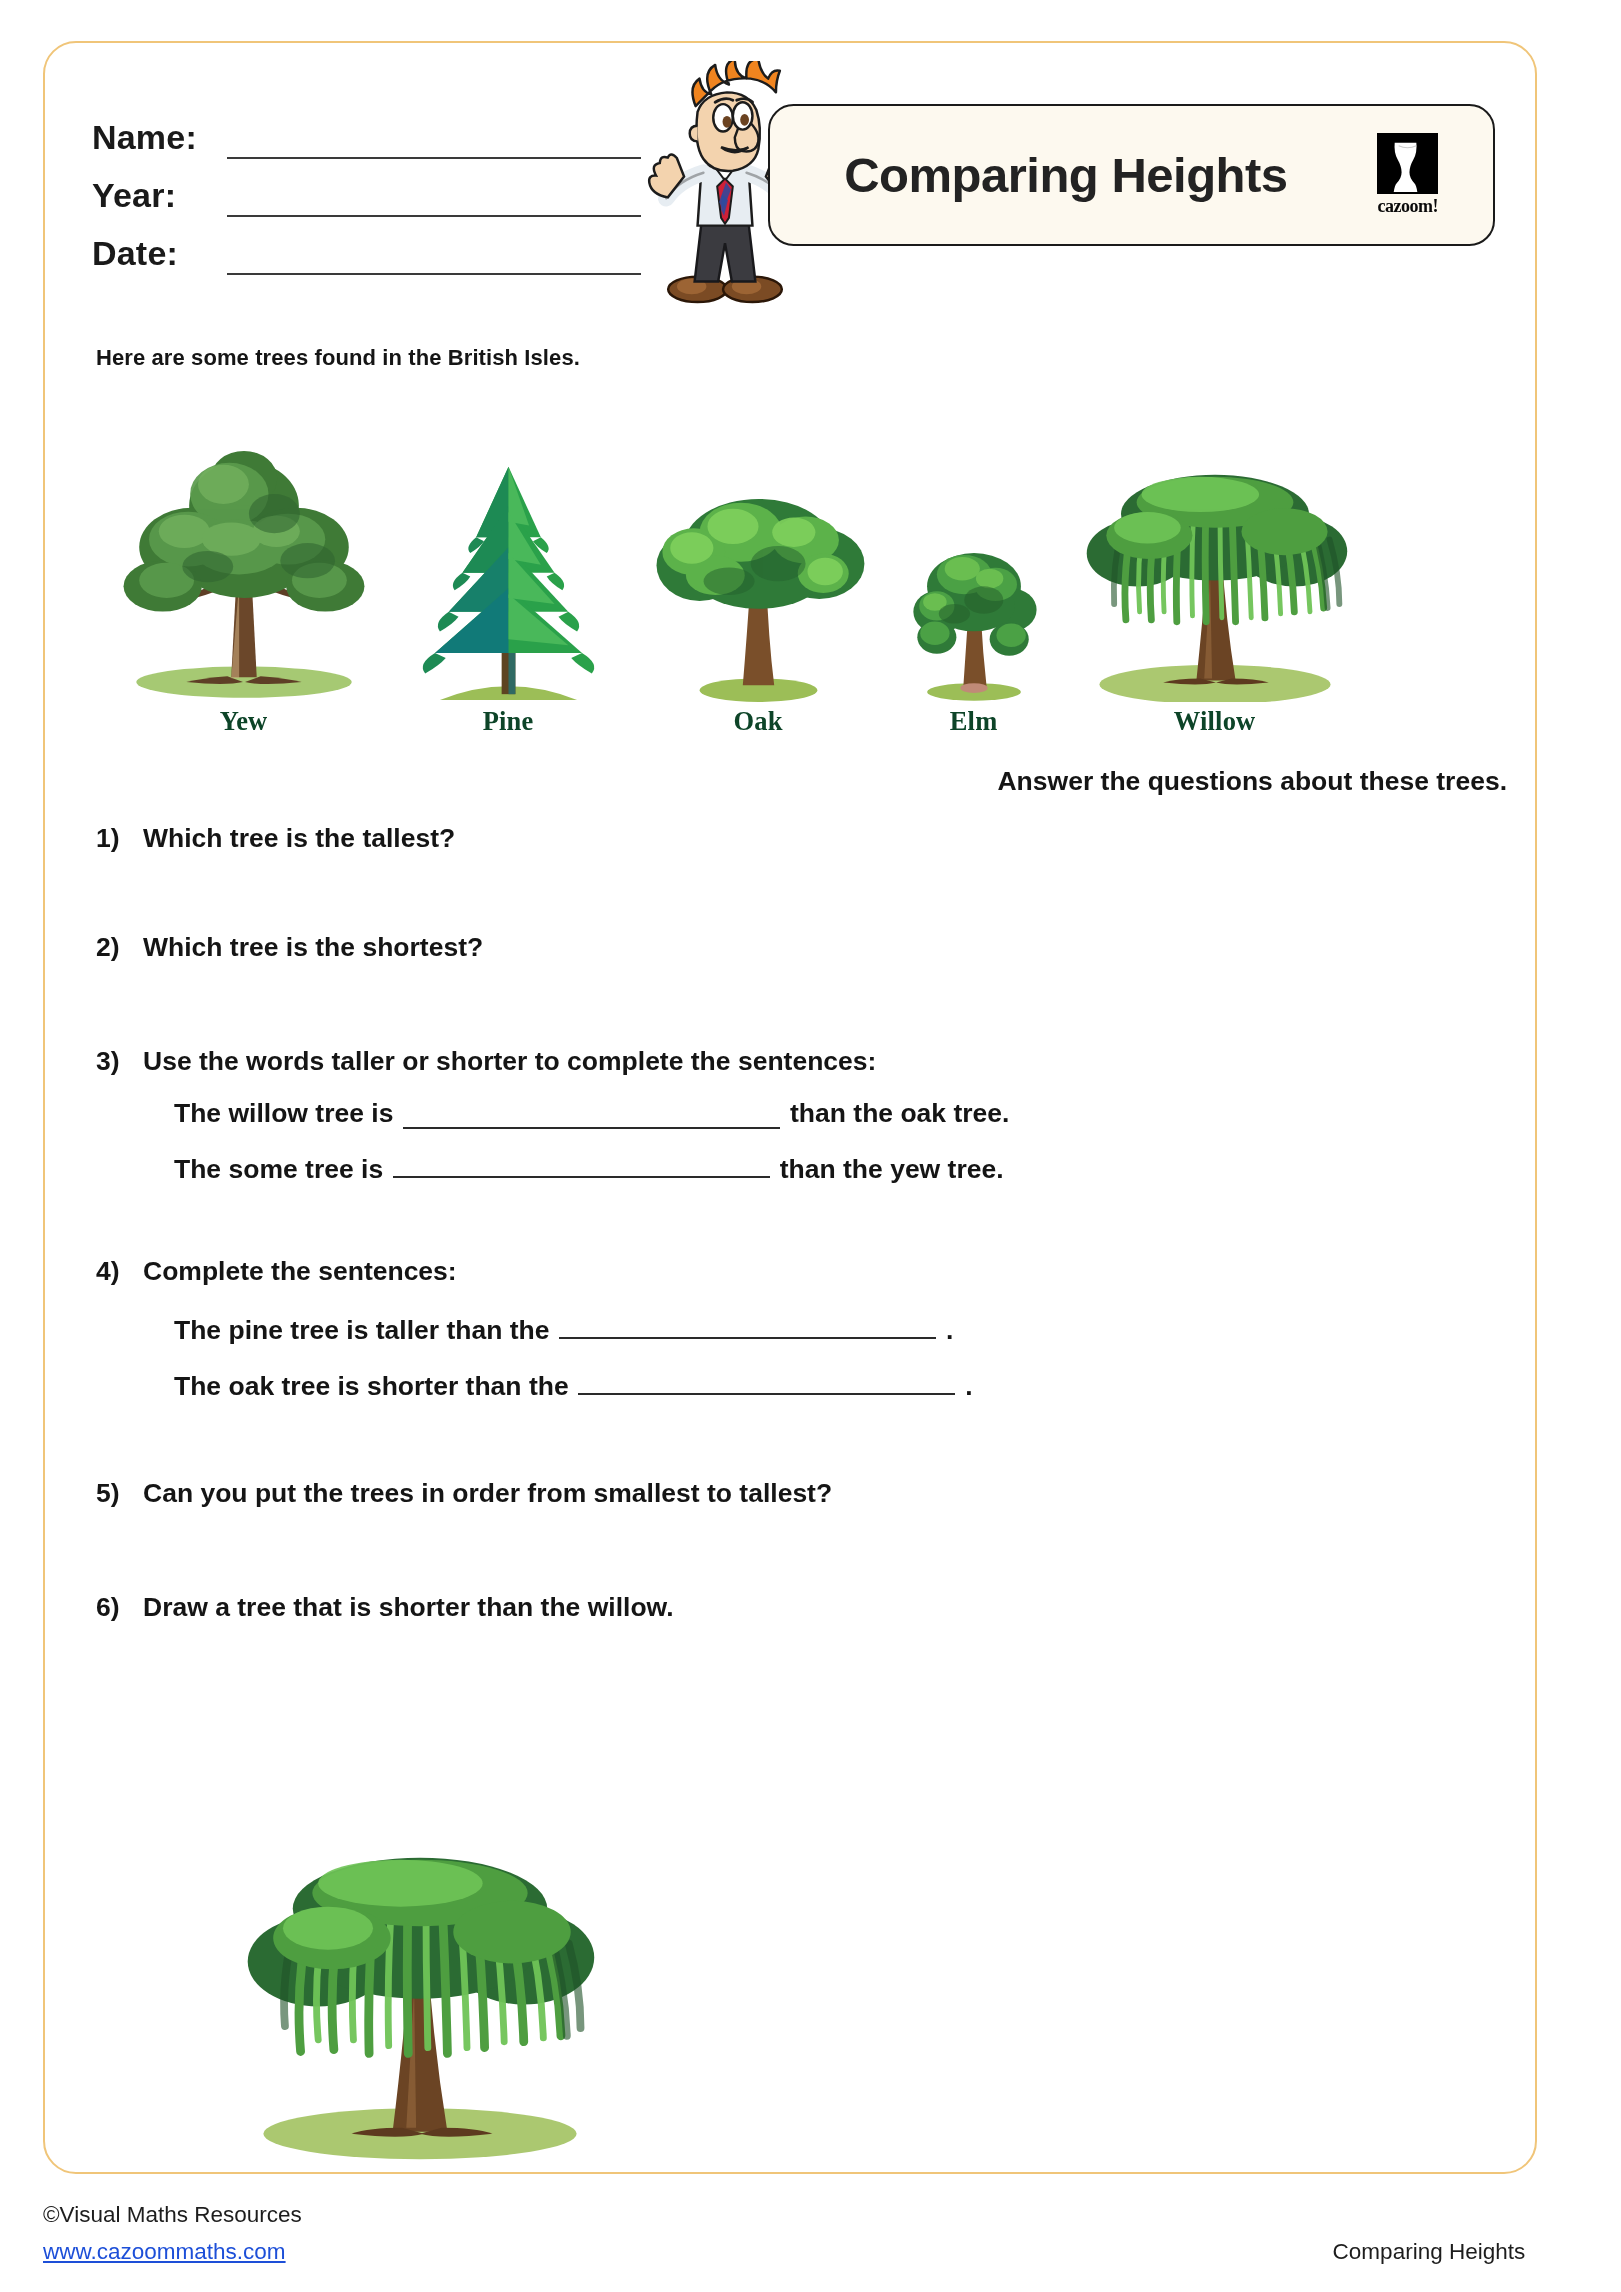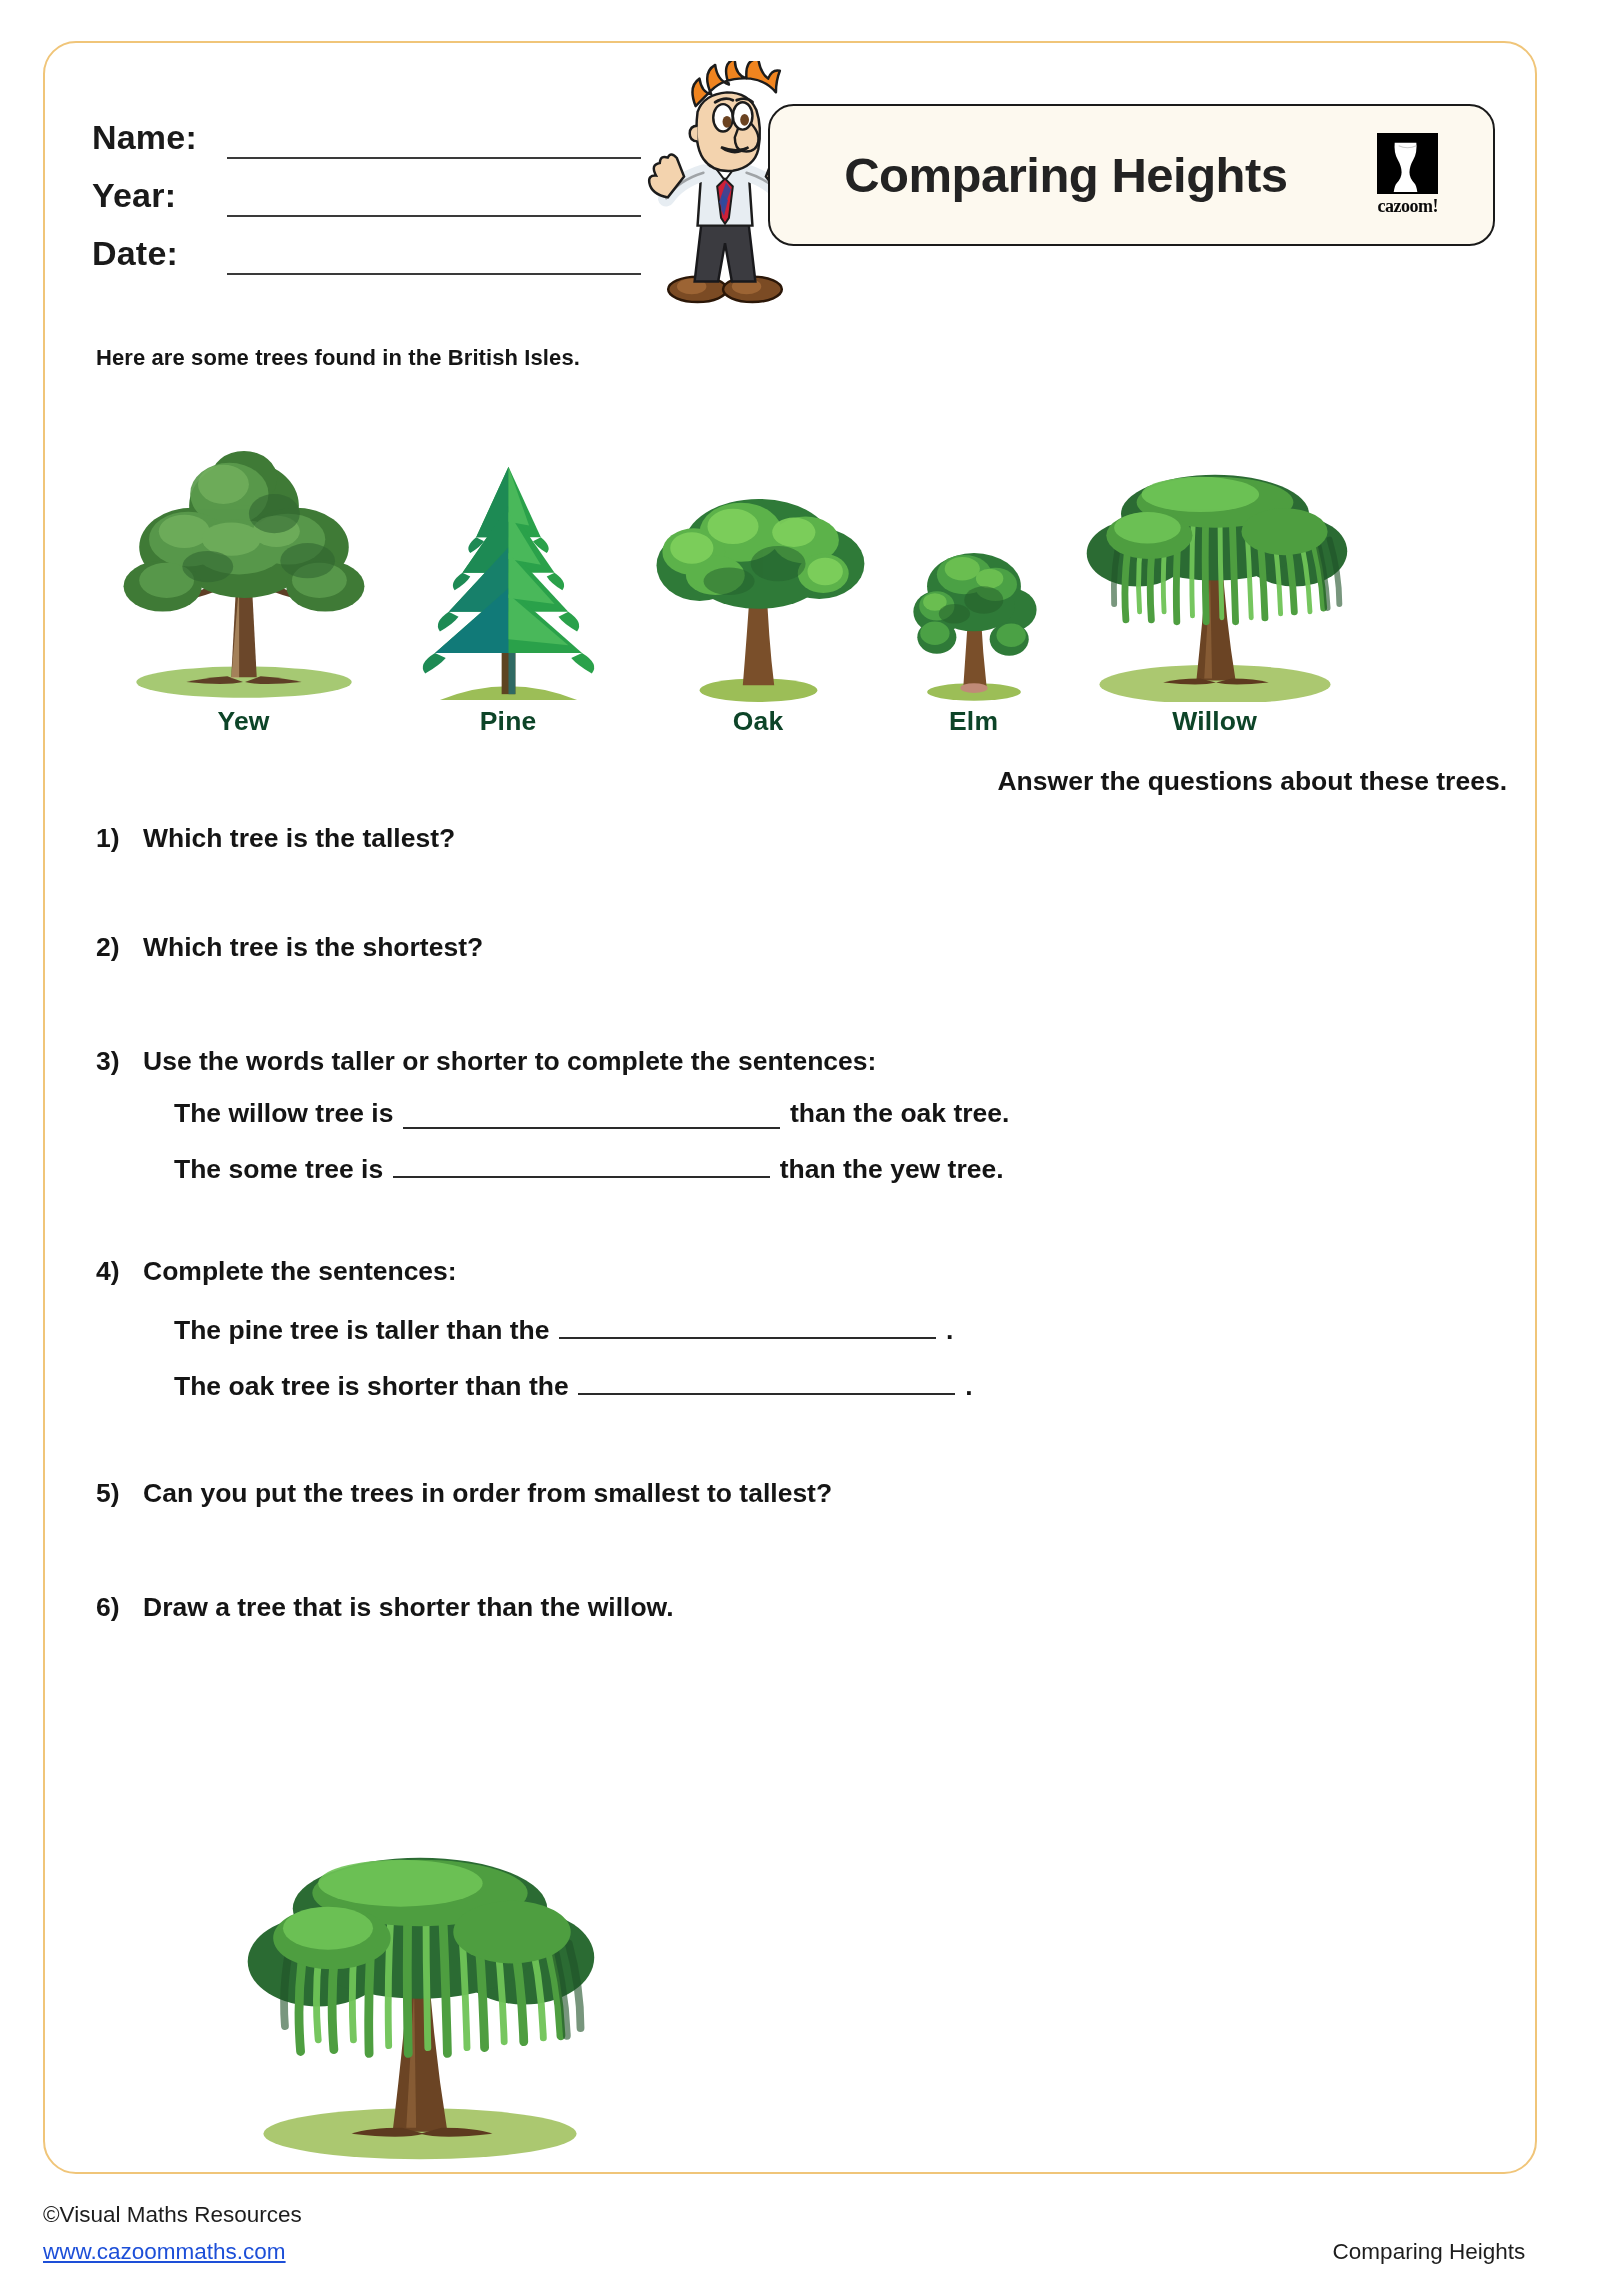--- a/index.html
+++ b/index.html
@@ -153,20 +153,21 @@
   .tree-art {
     position: relative;
     margin: 0 auto;
   }
   .tree-label {
     font-size: 26.5px;
     font-weight: bold;
     color: #0d4428;
     margin-top: 3.9px;
     letter-spacing: 0.2px;
+    font-family: Liberation Serif, serif;
   }
 
   
   .qsection {
     position: absolute;
     left: 53px;
     top: 480px;
     width: 1411px;
   }
   .q-heading {

